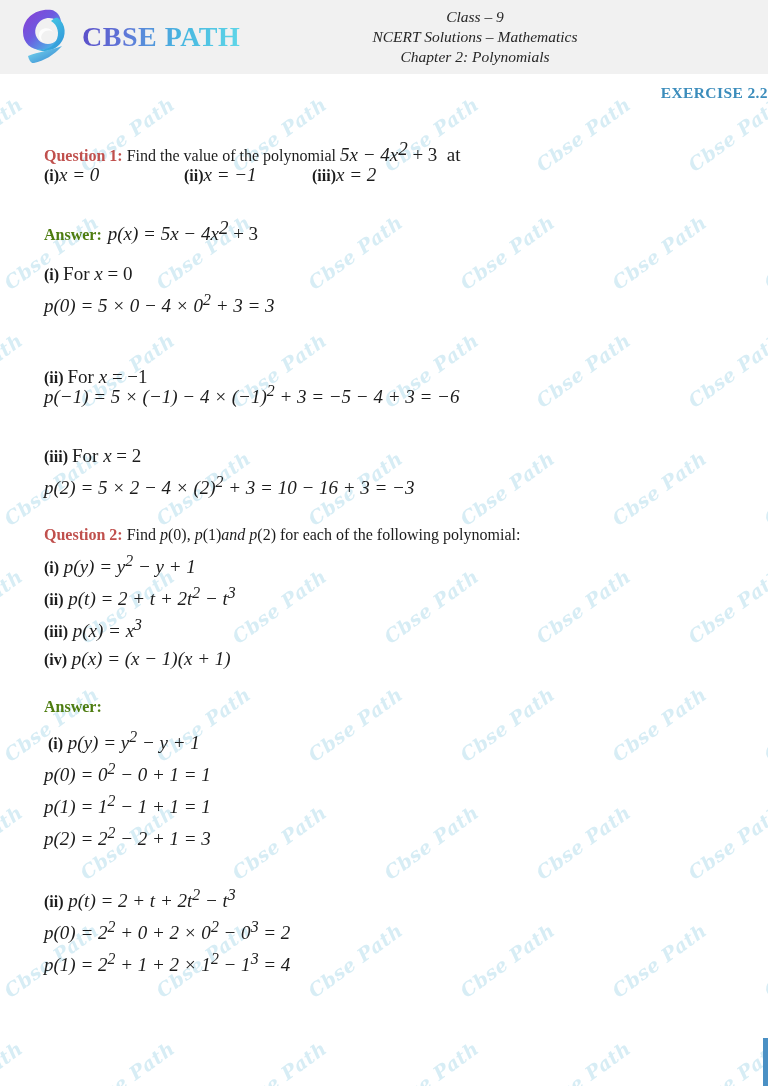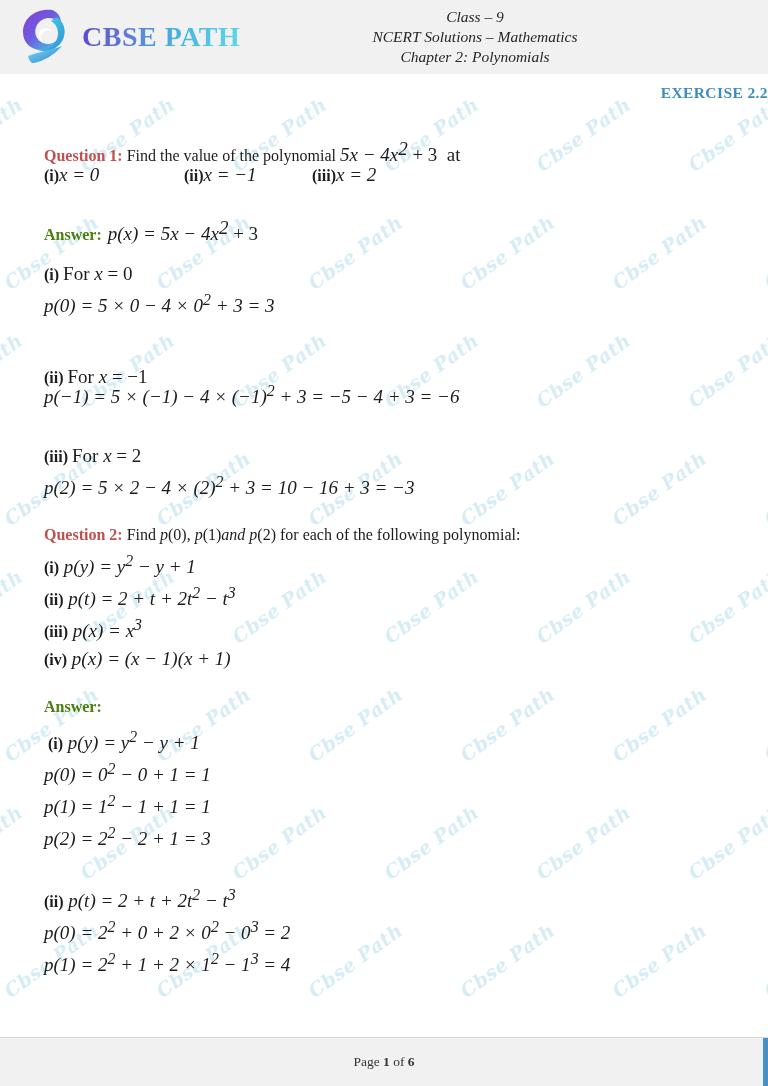--- a/index.html
+++ b/index.html
@@ -345,18 +345,15 @@
 
       <div class="row" style="top:784px;">
         <b class="line">(ii)</b><span class="mathline"><span> p(t) = 2 + t + 2t</span><sup>2</sup><span> − t</span><sup>3</sup></span>
       </div>
       <div class="row mathline" style="top:816px;"><span>p(0) = 2</span><sup>2</sup><span> + 0 + 2 × 0</span><sup>2</sup><span> − 0</span><sup>3</sup><span> = 2</span></div>
       <div class="row mathline" style="top:848px;"><span>p(1) = 2</span><sup>2</sup><span> + 1 + 2 × 1</span><sup>2</sup><span> − 1</span><sup>3</sup><span> = 4</span></div>
 
     </div>
   </div>
 
-  <div id="footer">
-    <div id="footer-text"><span>Page </span><b>1</b><span> of </span><b>6</b></div>
-  </div>
   <div id="scrollbar-strip"></div>
 
 </div>
 
 </body></html>

